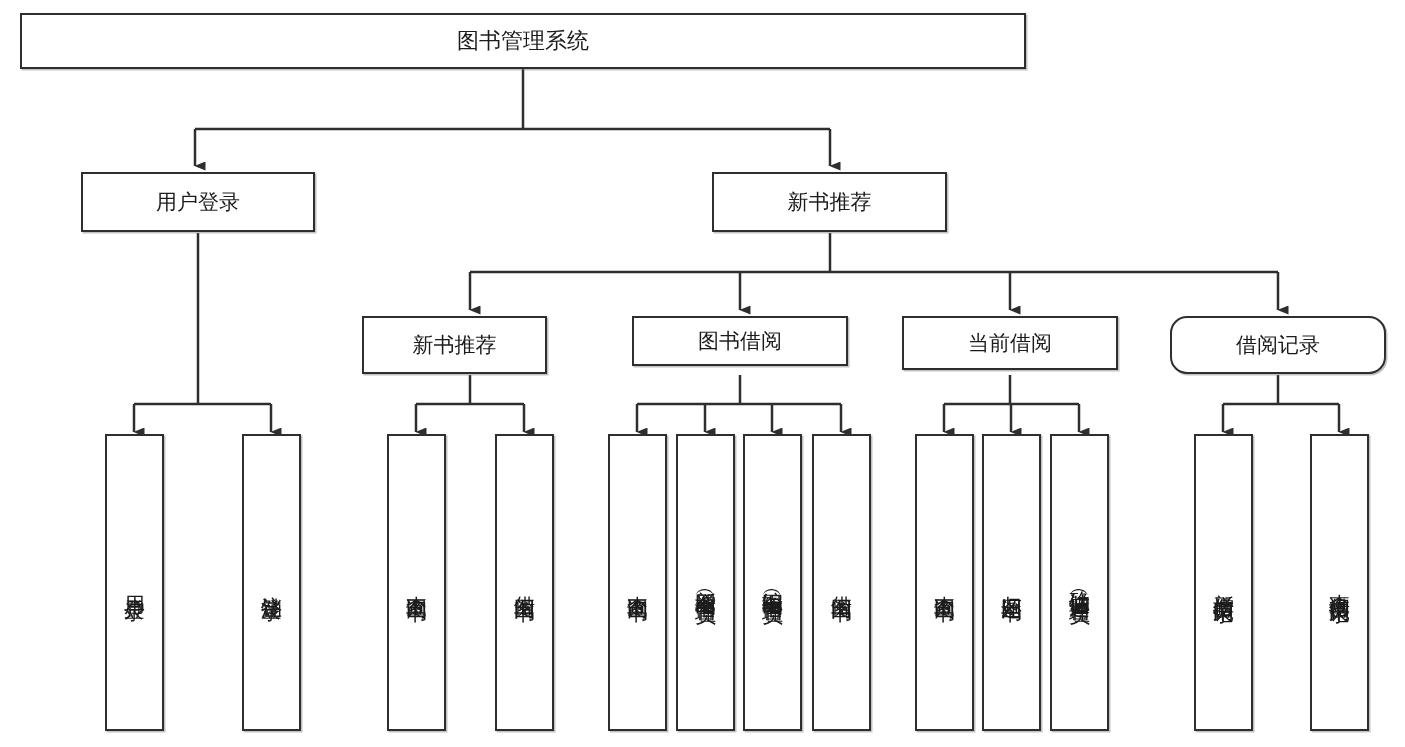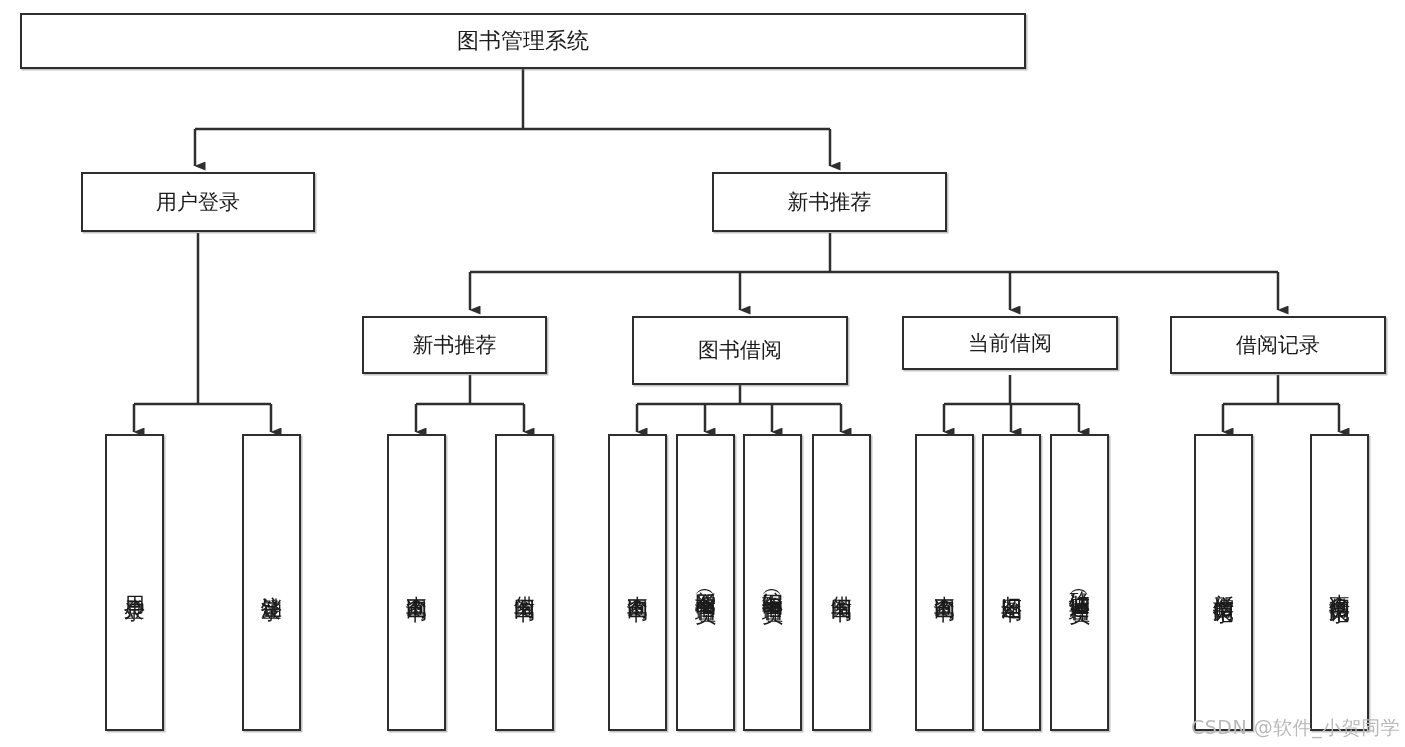--- a/index.html
+++ b/index.html
@@ -133,29 +133,29 @@
   </div>
 
   <div class="node horizontal" style="left:712px; top:172px; width:235px; height:60px;">
     <span class="label">新书推荐</span>
   </div>
 
   <div class="node horizontal" style="left:362px; top:316px; width:185px; height:58px;">
     <span class="label">新书推荐</span>
   </div>
 
-  <div class="node horizontal" style="left:632px; top:316px; width:216px; height:69px;">
+  <div class="node horizontal" style="left:632px; top:316px; width:216px; height:50px;">
     <span class="label">图书借阅</span>
   </div>
 
   <div class="node horizontal" style="left:902px; top:316px; width:216px; height:54px;">
     <span class="label">当前借阅</span>
   </div>
 
-  <div class="node horizontal" style="left:1170px; top:316px; width:216px; height:58px;">
+  <div class="node horizontal" style="left:1170px; top:316px; width:216px; height:58px;border-radius:17px;">
     <span class="label">借阅记录</span>
   </div>
 
   <div class="node vertical" style="left:105px; top:434px; width:59px; height:297px;">
     <span class="label">用户登录</span>
   </div>
 
   <div class="node vertical" style="left:242px; top:434px; width:59px; height:297px;">
     <span class="label">注销登录</span>
   </div>
@@ -197,15 +197,14 @@
   </div>
 
   <div class="node vertical" style="left:1194px; top:434px; width:59px; height:297px;">
     <span class="label">新增借阅记录</span>
   </div>
 
   <div class="node vertical" style="left:1310px; top:434px; width:59px; height:297px;">
     <span class="label">查询借阅记录</span>
   </div>
 
-  <div class="watermark" style="left:1191px; top:715px;">CSDN @软件_小贺同学</div>
 
 </div>
 
 </body></html>

